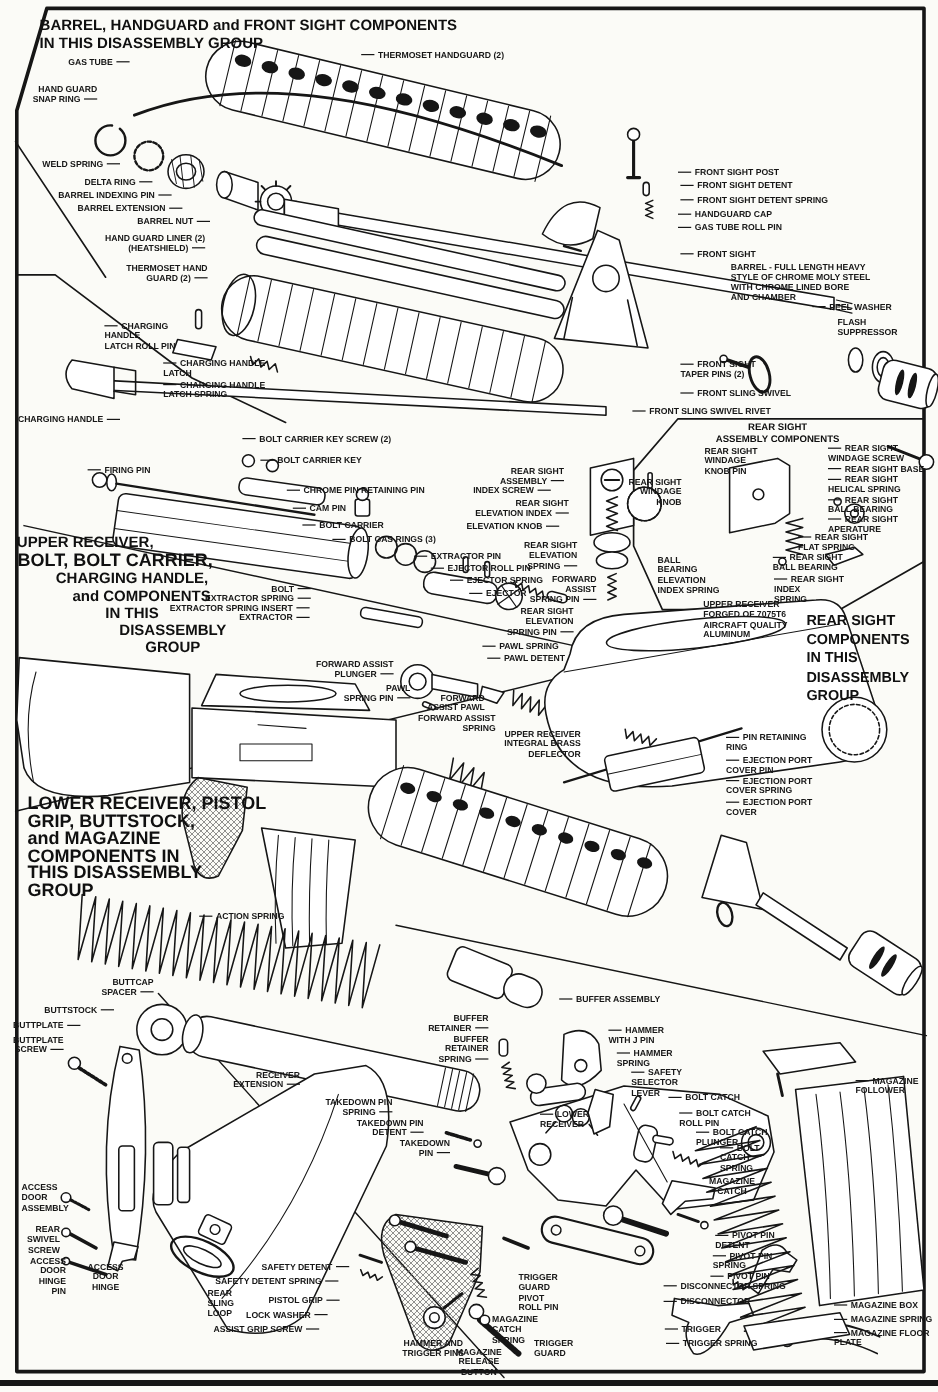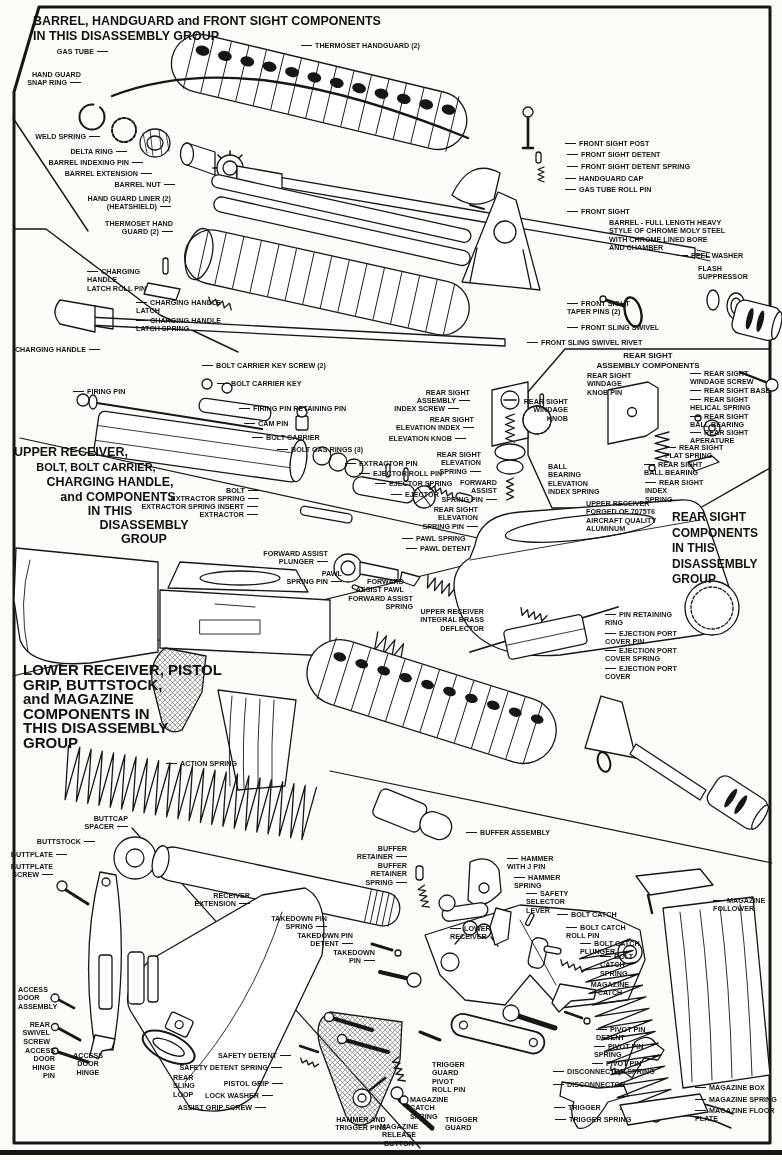--- a/index.html
+++ b/index.html
@@ -380,21 +380,21 @@
     <path d="M636,876 L700,869 L713,885 L650,895 Z" fill="#fff"></path>
     <path d="M648,895 l4,18" stroke-width="2.4"></path>
     <path d="M620,1105 L700,1094 L708,1112 L628,1125 Z" fill="#fff"></path>
   </g>
 </svg>
 
 <div id="captions">
       <div class="cap ln" style="font-size: 12.5px; line-height: 14.5px; top: 14px; left: 33px;">BARREL, HANDGUARD and FRONT SIGHT COMPONENTS
 IN THIS DISASSEMBLY GROUP</div>
       <div class="cap cn" style="font-size: 12.5px; line-height: 13px; top: 446px; left: 71px; transform: translateX(-50%);">UPPER RECEIVER,</div>
-      <div class="cap cn" style="font-size: 11px; line-height: 13px; top: 461px; left: 96px; transform: translateX(-50%);">BOLT, BOLT CARRIER,</div>
+      <div class="cap cn" style="font-size: 15px; line-height: 13px; top: 461px; left: 96px; transform: translateX(-50%);">BOLT, BOLT CARRIER,</div>
       <div class="cap cn" style="font-size: 12.5px; line-height: 13px; top: 476px; left: 110px; transform: translateX(-50%);">CHARGING HANDLE,</div>
       <div class="cap cn" style="font-size: 12.5px; line-height: 13px; top: 491px; left: 118px; transform: translateX(-50%);">and COMPONENTS</div>
       <div class="cap cn" style="font-size: 12.5px; line-height: 13px; top: 505px; left: 110px; transform: translateX(-50%);">IN THIS</div>
       <div class="cap cn" style="font-size: 12.5px; line-height: 13px; top: 519px; left: 144px; transform: translateX(-50%);">DISASSEMBLY</div>
       <div class="cap cn" style="font-size: 12.5px; line-height: 13px; top: 533px; left: 144px; transform: translateX(-50%);">GROUP</div>
       <div class="cap ln" style="font-size: 15px; line-height: 14.5px; top: 663px; left: 23px;">LOWER RECEIVER, PISTOL
 GRIP, BUTTSTOCK,
 and MAGAZINE
 COMPONENTS IN
 THIS DISASSEMBLY
@@ -442,21 +442,21 @@
 HANDLE
 LATCH ROLL PIN</div>
       <div class="lab l" style="top: 299px; left: 136px;">CHARGING HANDLE
 LATCH</div>
       <div class="lab l" style="top: 317px; left: 136px;">CHARGING HANDLE
 LATCH SPRING</div>
       <div class="lab r" style="top: 346px; right: 682px;">CHARGING HANDLE</div>
       <div class="lab l" style="top: 362px; left: 202px;">BOLT CARRIER KEY SCREW (2)</div>
       <div class="lab l" style="top: 380px; left: 217px;">BOLT CARRIER KEY</div>
       <div class="lab l" style="top: 388px; left: 73px;">FIRING PIN</div>
-      <div class="lab l" style="top: 405px; left: 239px;">FIRING PIN RETAINING PIN</div>
+      <div class="lab l" style="top: 405px; left: 239px;">CHROME PIN RETAINING PIN</div>
       <div class="lab l" style="top: 420px; left: 244px;">CAM PIN</div>
       <div class="lab l" style="top: 434px; left: 252px;">BOLT CARRIER</div>
       <div class="lab l" style="top: 446px; left: 277px;">BOLT GAS RINGS (3)</div>
       <div class="lab l" style="top: 460px; left: 345px;">EXTRACTOR PIN</div>
       <div class="lab l" style="top: 470px; left: 359px;">EJECTOR ROLL PIN</div>
       <div class="lab l" style="top: 480px; left: 375px;">EJECTOR SPRING</div>
       <div class="lab l" style="top: 491px; left: 391px;">EJECTOR</div>
       <div class="lab r" style="top: 487px; right: 523px;">BOLT</div>
       <div class="lab r" style="top: 495px; right: 523px;">EXTRACTOR SPRING</div>
       <div class="lab r" style="top: 503px; right: 524px;">EXTRACTOR SPRING INSERT</div>

